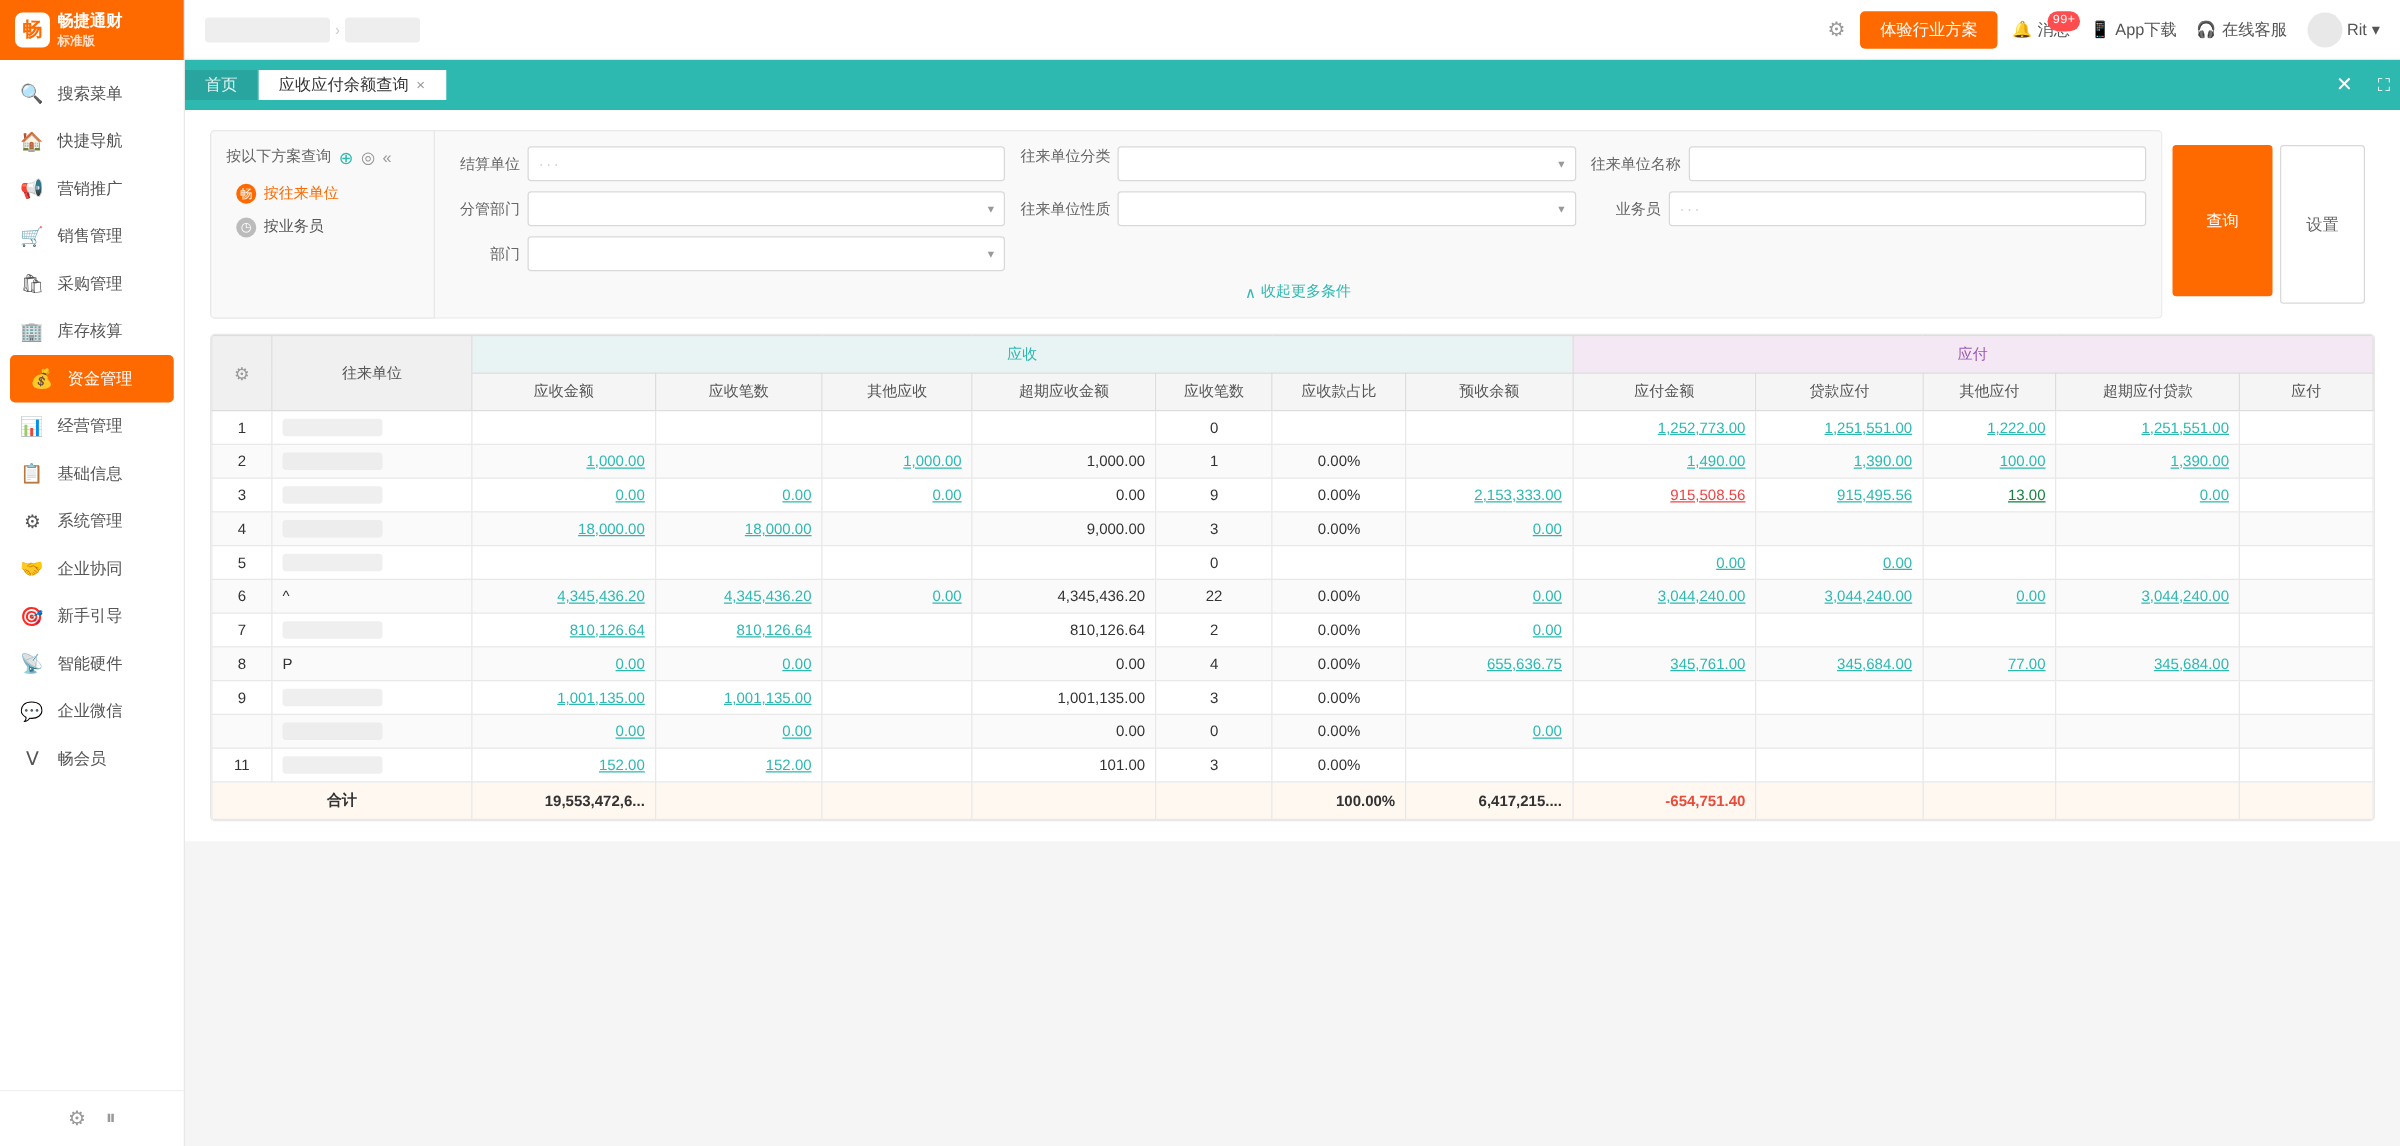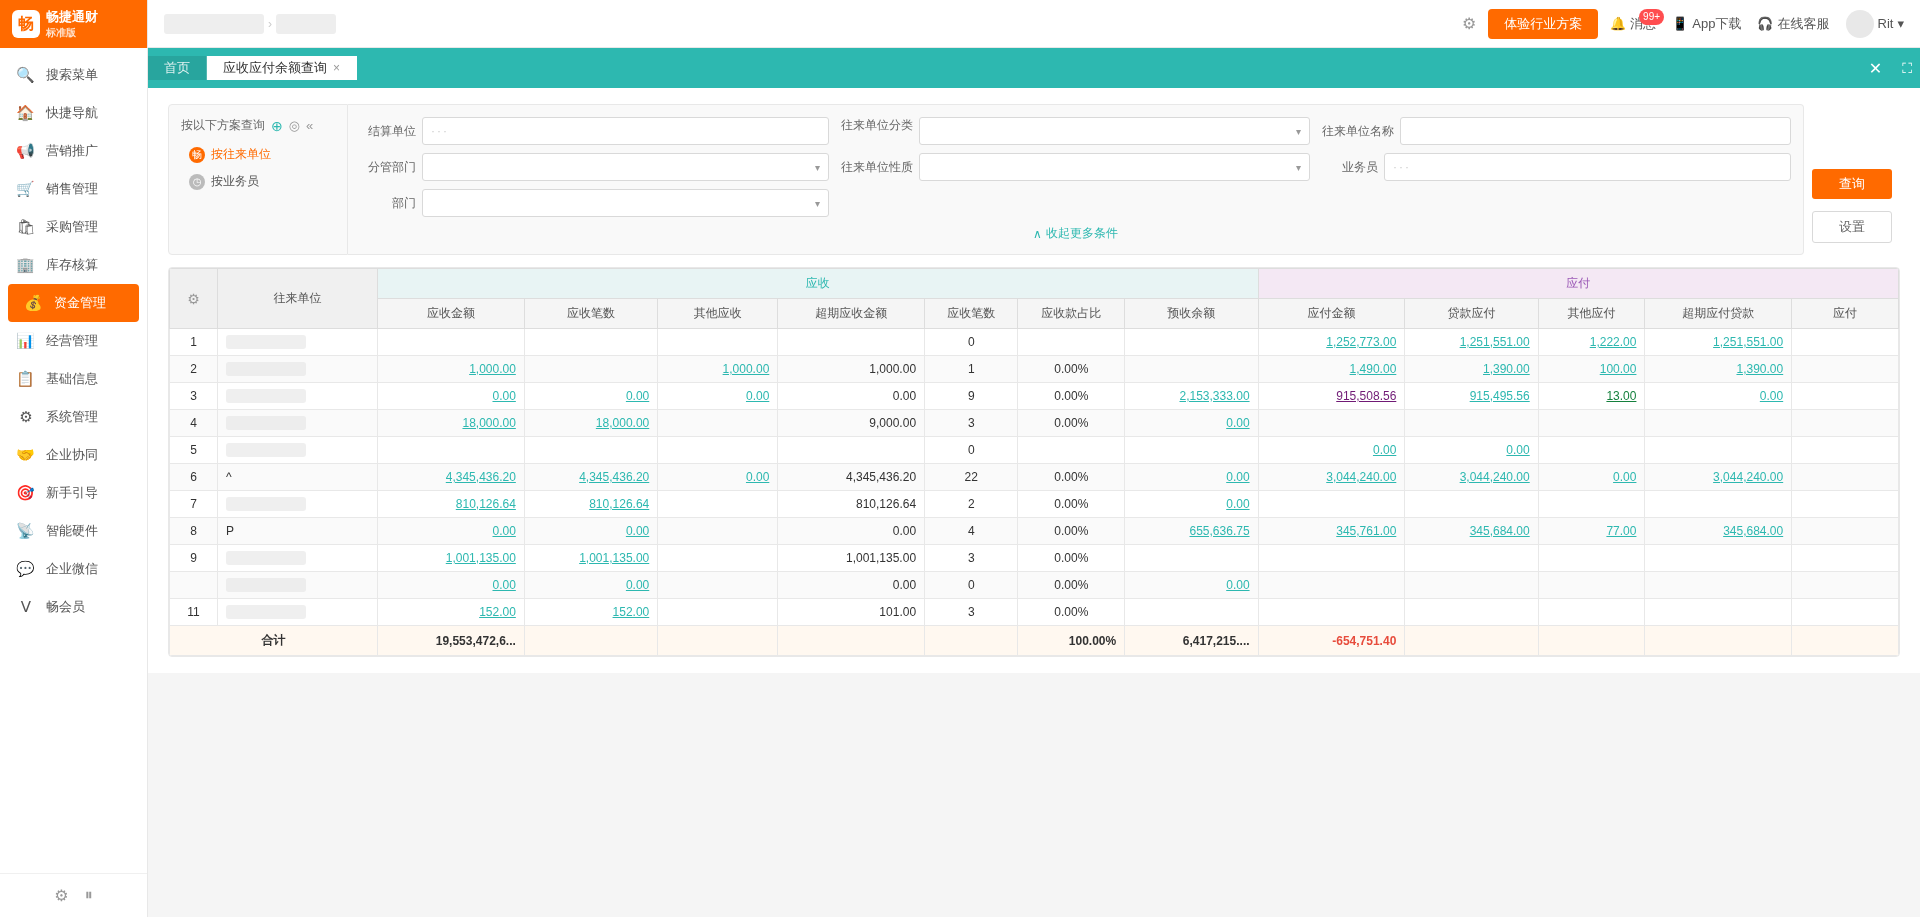--- a/index.html
+++ b/index.html
@@ -46,21 +46,21 @@
     .header-gear { color: #999; cursor: pointer; font-size: 16px; }
     .header-cta {
       background: #ff6a00; color: white; border: none; border-radius: 4px;
       padding: 6px 16px; font-size: 13px; cursor: pointer; font-weight: 500;
     }
     .header-right { display: flex; align-items: center; gap: 16px; color: #555; font-size: 13px; }
     .header-notify { position: relative; cursor: pointer; }
     .header-notify-badge {
       position: absolute; top: -6px; right: -8px;
       background: #ff4d4f; color: white; border-radius: 8px;
-      font-size: 10px; padding: 0 4px; min-width: 16px; text-align: left; line-height: 16px;
+      font-size: 10px; padding: 0 4px; min-width: 16px; text-align: left; line-height: 16px; font-family: Liberation Mono, monospace;
     }
     .header-user { display: flex; align-items: center; gap: 4px; cursor: pointer; }
     .header-avatar { width: 28px; height: 28px; background: #e8e8e8; border-radius: 50%; }
 
     
     .tab-bar {
       position: fixed; left: 148px; top: 48px; right: 0; height: 40px;
       background: #2db8b0; display: flex; align-items: center; padding: 0;
       z-index: 98;
     }
@@ -112,21 +112,21 @@
       display: flex; align-items: center; justify-content: space-between; cursor: pointer;
     }
 
     
     .query-btn {
       background: #ff6a00; color: white; border: none; border-radius: 3px;
       padding: 6px 20px; font-size: 13px; cursor: pointer; display: block; width: 80px; margin-bottom: 6px;
     }
     .settings-btn {
       background: white; color: #666; border: 1px solid #d9d9d9; border-radius: 3px;
-      padding: 6px 20px; font-size: 13px; cursor: pointer; display: block; width: 80px;
+      padding: 6px 20px; font-size: 13px; cursor: pointer; display: block; width: 68px;
     }
 
     
     .table-container { overflow: auto; border: 1px solid #e8e8e8; border-radius: 4px; }
     table { width: 100%; border-collapse: collapse; font-size: 12px; }
     thead tr:first-child th { background: #f0f0f0; border: 1px solid #e0e0e0; padding: 6px 8px; text-align: center; color: #555; font-weight: 500; }
     thead tr:nth-child(2) th { background: #f5f5f5; border: 1px solid #e0e0e0; padding: 6px 8px; text-align: center; color: #555; font-weight: 500; }
     tbody tr td { border: 1px solid #e8e8e8; padding: 6px 8px; color: #333; }
     tbody tr:nth-child(even) { background: #fafafa; }
     .td-num { text-align: right; }
@@ -343,21 +343,21 @@
             </div>
           </div>
         </div>
 
         <div style="text-align:center;color:#2db8b0;cursor:pointer;font-size:12px;display:flex;align-items:center;justify-content:center;gap:4px;">
           <span>∧</span>
           <span>收起更多条件</span>
         </div>
       </div>
 
-      <div style="display:flex;flex-direction:column;padding:12px 8px;gap:6px;justify-content:flex-end;">
+      <div style="display:flex;flex-direction:row;padding:12px 8px;gap:6px;">
         <button class="query-btn">查询</button>
         <button class="settings-btn">设置</button>
       </div>
     </div>
 
     <div class="table-container">
       <table>
         <thead>
           <tr>
             <th rowspan="2" style="background:#f0f0f0;border:1px solid #ddd;padding:6px;text-align:center;min-width:36px;">
@@ -424,21 +424,21 @@
               <td style="border: 1px solid rgb(232, 232, 232); padding: 6px 8px; min-width: 120px;">
                 <div style="width: 80px; height: 14px; background: rgb(224, 224, 224); border-radius: 3px; opacity: 0.5;"></div>
               </td>
               <td style="border: 1px solid rgb(232, 232, 232); padding: 6px 8px; text-align: right; color: rgb(45, 184, 176); text-decoration: underline; cursor: pointer;">0.00</td>
               <td style="border: 1px solid rgb(232, 232, 232); padding: 6px 8px; text-align: right; color: rgb(45, 184, 176); text-decoration: underline; cursor: pointer;">0.00</td>
               <td style="border: 1px solid rgb(232, 232, 232); padding: 6px 8px; text-align: right; color: rgb(45, 184, 176); text-decoration: underline; cursor: pointer;">0.00</td>
               <td style="border: 1px solid rgb(232, 232, 232); padding: 6px 8px; text-align: right;">0.00</td>
               <td style="border: 1px solid rgb(232, 232, 232); padding: 6px 8px; text-align: center;">9</td>
               <td style="border: 1px solid rgb(232, 232, 232); padding: 6px 8px; text-align: center;">0.00%</td>
               <td style="border: 1px solid rgb(232, 232, 232); padding: 6px 8px; text-align: right; color: rgb(45, 184, 176); text-decoration: underline; cursor: pointer;">2,153,333.00</td>
-              <td style="border: 1px solid rgb(232, 232, 232); padding: 6px 8px; text-align: right; color: #701a75; text-decoration: underline; cursor: pointer;">915,508.56</td>
+              <td style="border: 1px solid rgb(232, 232, 232); padding: 6px 8px; text-align: right; color: #ef4444; text-decoration: underline; cursor: pointer;">915,508.56</td>
               <td style="border: 1px solid rgb(232, 232, 232); padding: 6px 8px; text-align: right; color: rgb(45, 184, 176); text-decoration: underline; cursor: pointer;">915,495.56</td>
               <td style="border: 1px solid rgb(232, 232, 232); padding: 6px 8px; text-align: right; color: #15803d; text-decoration: underline; cursor: pointer;">13.00</td>
               <td style="border: 1px solid rgb(232, 232, 232); padding: 6px 8px; text-align: right; color: rgb(45, 184, 176); text-decoration: underline; cursor: pointer;">0.00</td>
               <td style="border: 1px solid rgb(232, 232, 232); padding: 6px 8px; text-align: right;"></td>
             </tr>
             <tr style="background: rgb(250, 250, 250);">
               <td style="border: 1px solid rgb(232, 232, 232); padding: 6px 8px; text-align: center;">4</td>
               <td style="border: 1px solid rgb(232, 232, 232); padding: 6px 8px; min-width: 120px;">
                 <div style="width: 80px; height: 14px; background: rgb(224, 224, 224); border-radius: 3px; opacity: 0.5;"></div>
               </td>

